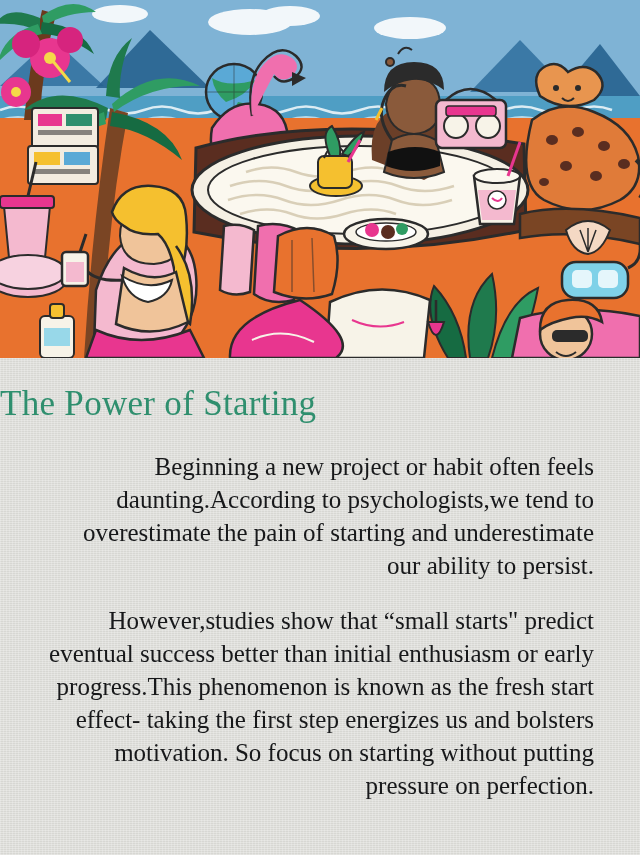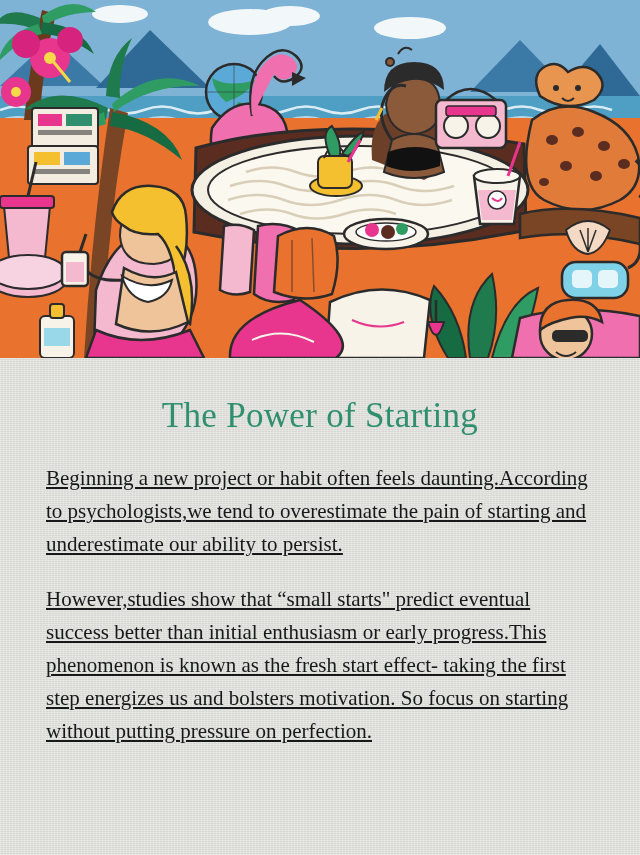--- a/index.html
+++ b/index.html
@@ -47,42 +47,40 @@
     position: absolute;
     inset: 0;
     pointer-events: none;
     background-image:
       repeating-linear-gradient(0deg, rgba(255,255,255,0.25) 0px, rgba(255,255,255,0.25) 1px, rgba(0,0,0,0.012) 1px, rgba(0,0,0,0.012) 2px),
       repeating-linear-gradient(90deg, rgba(255,255,255,0.18) 0px, rgba(255,255,255,0.18) 1px, rgba(0,0,0,0.01) 1px, rgba(0,0,0,0.01) 3px);
     opacity: .9;
   }
   .title {
     position: relative;
-    text-align: center;
     color: #2f8f6e;
     font-size: 35px;
     font-weight: 400;
     letter-spacing: .3px;
-    margin: 12px;
+    margin: 0;
     padding-top: 26px;
     font-family: "Liberation Serif", serif;
   }
   .body-copy {
     position: relative;
     padding: 0 46px;
     margin-top: 26px;
   }
   .para {
     color: #17181a;
-    font-size: 21px;
+    font-size: 25px;
     line-height: 33px;
-    text-align: left;
+    text-align: right;
     margin: 0 0 22px 0;
     font-family: "Liberation Serif", serif;
-    text-decoration: underline;
   }
   .para:last-child { margin-bottom: 0; }
 </style>
 </head>
 <body>
 
 <div class="page">
 
   <div class="illustration">
     <svg class="ill-svg" viewBox="0 0 640 358" xmlns="http://www.w3.org/2000/svg">

